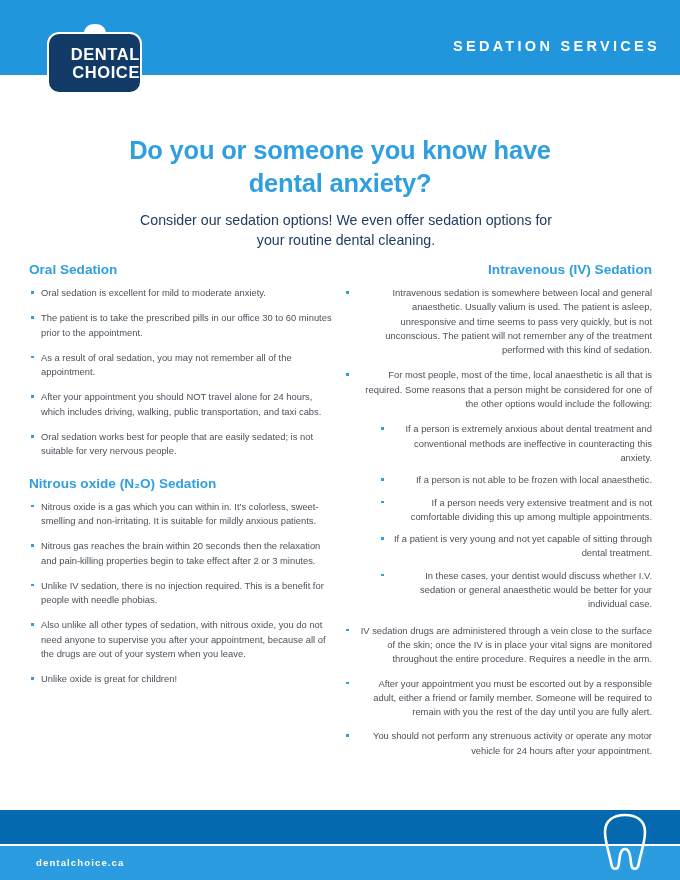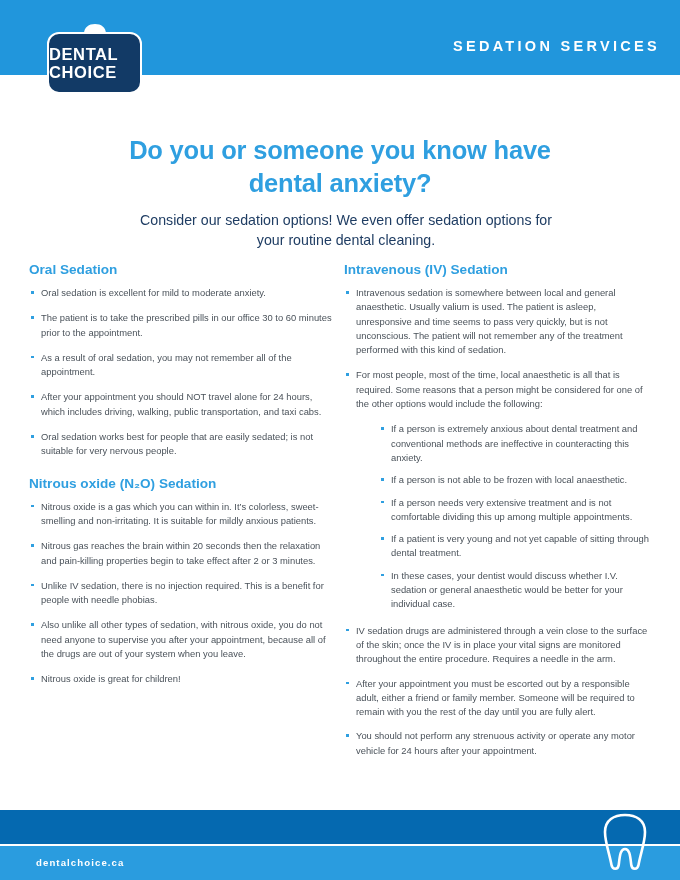--- a/index.html
+++ b/index.html
@@ -54,21 +54,21 @@
     position: absolute;
     left: 0; top: 0;
     width: 95px;
     height: 62px;
     background: #123a66;
     border: 2.5px solid #ffffff;
     border-radius: 12px;
     z-index: 2;
     display: flex;
     flex-direction: column;
-    align-items: flex-start;
+    align-items: flex-end;
     justify-content: center;
     line-height: 1.0;
   }
   .logo-line {
     color: #ffffff;
     font-weight: bold;
     font-size: 16.5px;
     letter-spacing: 0.6px;
   }
   .logo-line.second { font-size: 16.5px; margin-top: 2px; }
@@ -102,21 +102,21 @@
     top: 262px;
     left: 0;
     width: 617px;
     height: 540px;
   }
   .col {
     position: absolute;
     top: 0;
   }
   .col-left  { left: 29px;  width: 305px; }
-  .col-right { left: 344px; width: 308px; }
+  .col-right { left: 344px; width: 308px; text-align: right; }
 
   .section-head {
     color: #2f9fe0;
     font-size: 13.6px;
     font-weight: bold;
     margin-bottom: 9px;
   }
   .section-head.spaced { margin-top: 17px; }
 
   ul.bullets { list-style: none; }
@@ -240,21 +240,21 @@
       <li>After your appointment you should NOT travel alone for 24 hours, which includes driving, walking, public transportation, and taxi cabs.</li>
       <li>Oral sedation works best for people that are easily sedated; is not suitable for very nervous people.</li>
     </ul>
 
     <div class="section-head spaced">Nitrous oxide (N₂O) Sedation</div>
     <ul class="bullets">
       <li>Nitrous oxide is a gas which you can within in. It’s colorless, sweet- smelling and non-irritating.  It is suitable for mildly anxious patients.</li>
       <li>Nitrous gas reaches the brain within 20 seconds then the relaxation and pain-killing properties begin to take effect after 2 or 3 minutes.</li>
       <li>Unlike IV sedation, there is no injection required. This is a benefit for people with needle phobias.</li>
       <li>Also unlike all other types of sedation, with nitrous oxide, you do not need anyone to supervise you after your appointment, because all of the drugs are out of your system when you leave.</li>
-      <li>Nitrous oxide is great for children!</li>
+      <li>Unlike oxide is great for children!</li>
     </ul>
   </div>
 
   <div class="col col-right">
 
     <div class="section-head">Intravenous (IV) Sedation</div>
 
     <ul class="bullets">
       <li>Intravenous sedation is somewhere between local and general anaesthetic. Usually valium is used. The patient is asleep, unresponsive and time seems to pass very quickly, but is not unconscious.  The patient will not remember any of the treatment performed with this kind of sedation.</li>
       <li class="tight">For most people, most of the time, local anaesthetic is all that is required. Some reasons that a person might be considered for one of the other options would include the following:</li>

